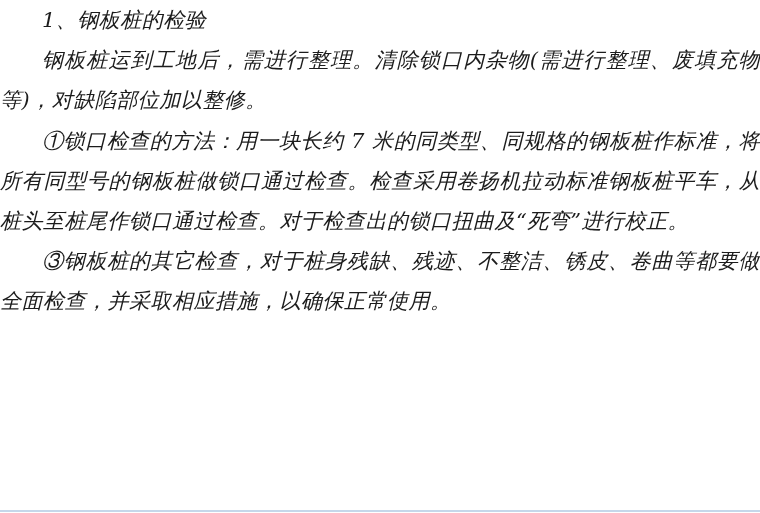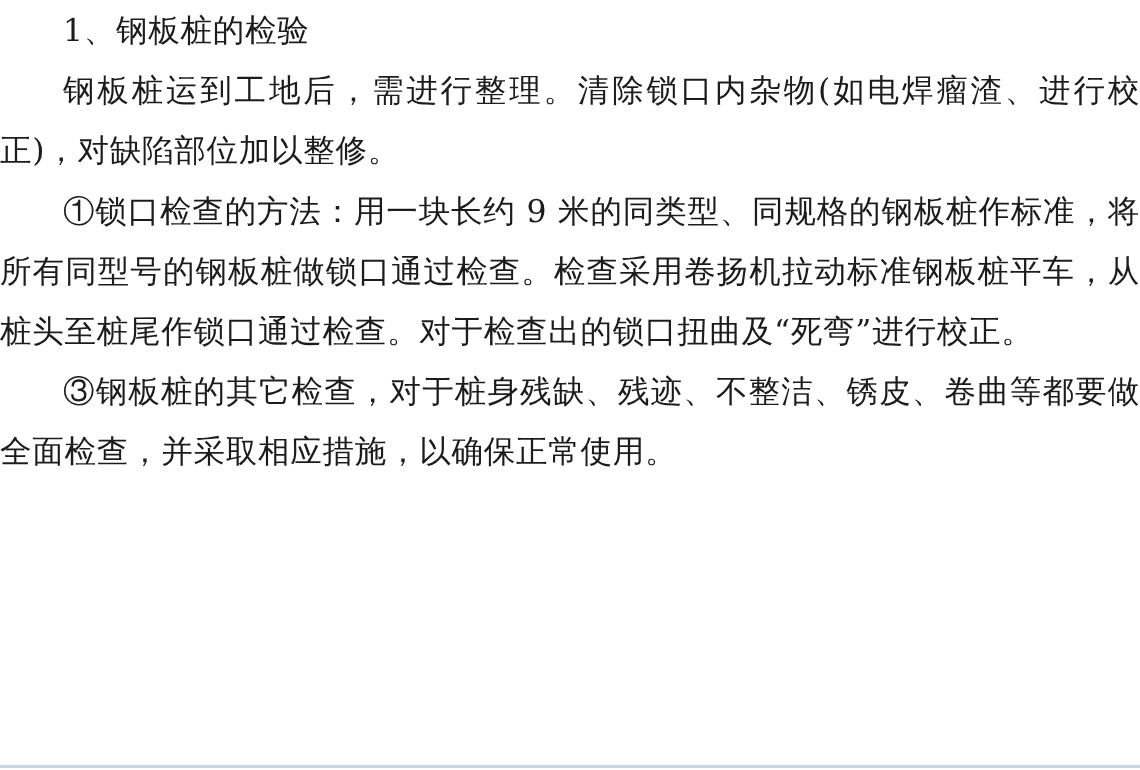--- a/index.html
+++ b/index.html
@@ -10,20 +10,21 @@
     .page {
       position: relative;
       width: 760px;
       height: 513px;
       overflow: hidden;
       background: #ffffff;
       font-family: "DejaVu Serif", "Liberation Serif", serif;
       font-size: 21px;
       line-height: 40.2px;
       color: #1c1c1c;
+      font-style: italic;
     }
     .para {
       margin: 0;
       text-indent: 2em;
       text-align: justify;
       text-justify: inter-character;
       word-break: break-all;
       letter-spacing: 0.5px;
     }
     .bottom-rule {
@@ -33,18 +34,18 @@
       bottom: 1px;
       height: 2px;
       
     }
   </style>
 </head>
 <body>
 
 <div class="page" style="color: rgb(28, 28, 28); background: rgb(255, 255, 255);">
   <p class="para" data-bind="doc.title">1、钢板桩的检验</p>
-  <p class="para" data-bind="doc.paragraphs.0">钢板桩运到工地后，需进行整理。清除锁口内杂物(如电焊瘤渣、进行校正)，对缺陷部位加以整修。</p>
-  <p class="para" data-bind="doc.paragraphs.1">①锁口检查的方法：用一块长约 9 米的同类型、同规格的钢板桩作标准，将所有同型号的钢板桩做锁口通过检查。检查采用卷扬机拉动标准钢板桩平车，从桩头至桩尾作锁口通过检查。对于检查出的锁口扭曲及“死弯”进行校正。</p>
+  <p class="para" data-bind="doc.paragraphs.0">钢板桩运到工地后，需进行整理。清除锁口内杂物(需进行整理、废填充物等)，对缺陷部位加以整修。</p>
+  <p class="para" data-bind="doc.paragraphs.1">①锁口检查的方法：用一块长约 7 米的同类型、同规格的钢板桩作标准，将所有同型号的钢板桩做锁口通过检查。检查采用卷扬机拉动标准钢板桩平车，从桩头至桩尾作锁口通过检查。对于检查出的锁口扭曲及“死弯”进行校正。</p>
   <p class="para" data-bind="doc.paragraphs.3">③钢板桩的其它检查，对于桩身残缺、残迹、不整洁、锈皮、卷曲等都要做全面检查，并采取相应措施，以确保正常使用。</p>
 
   <div class="bottom-rule" style="background: rgb(197, 215, 234);"></div>
 </div>
 
 </body></html>

